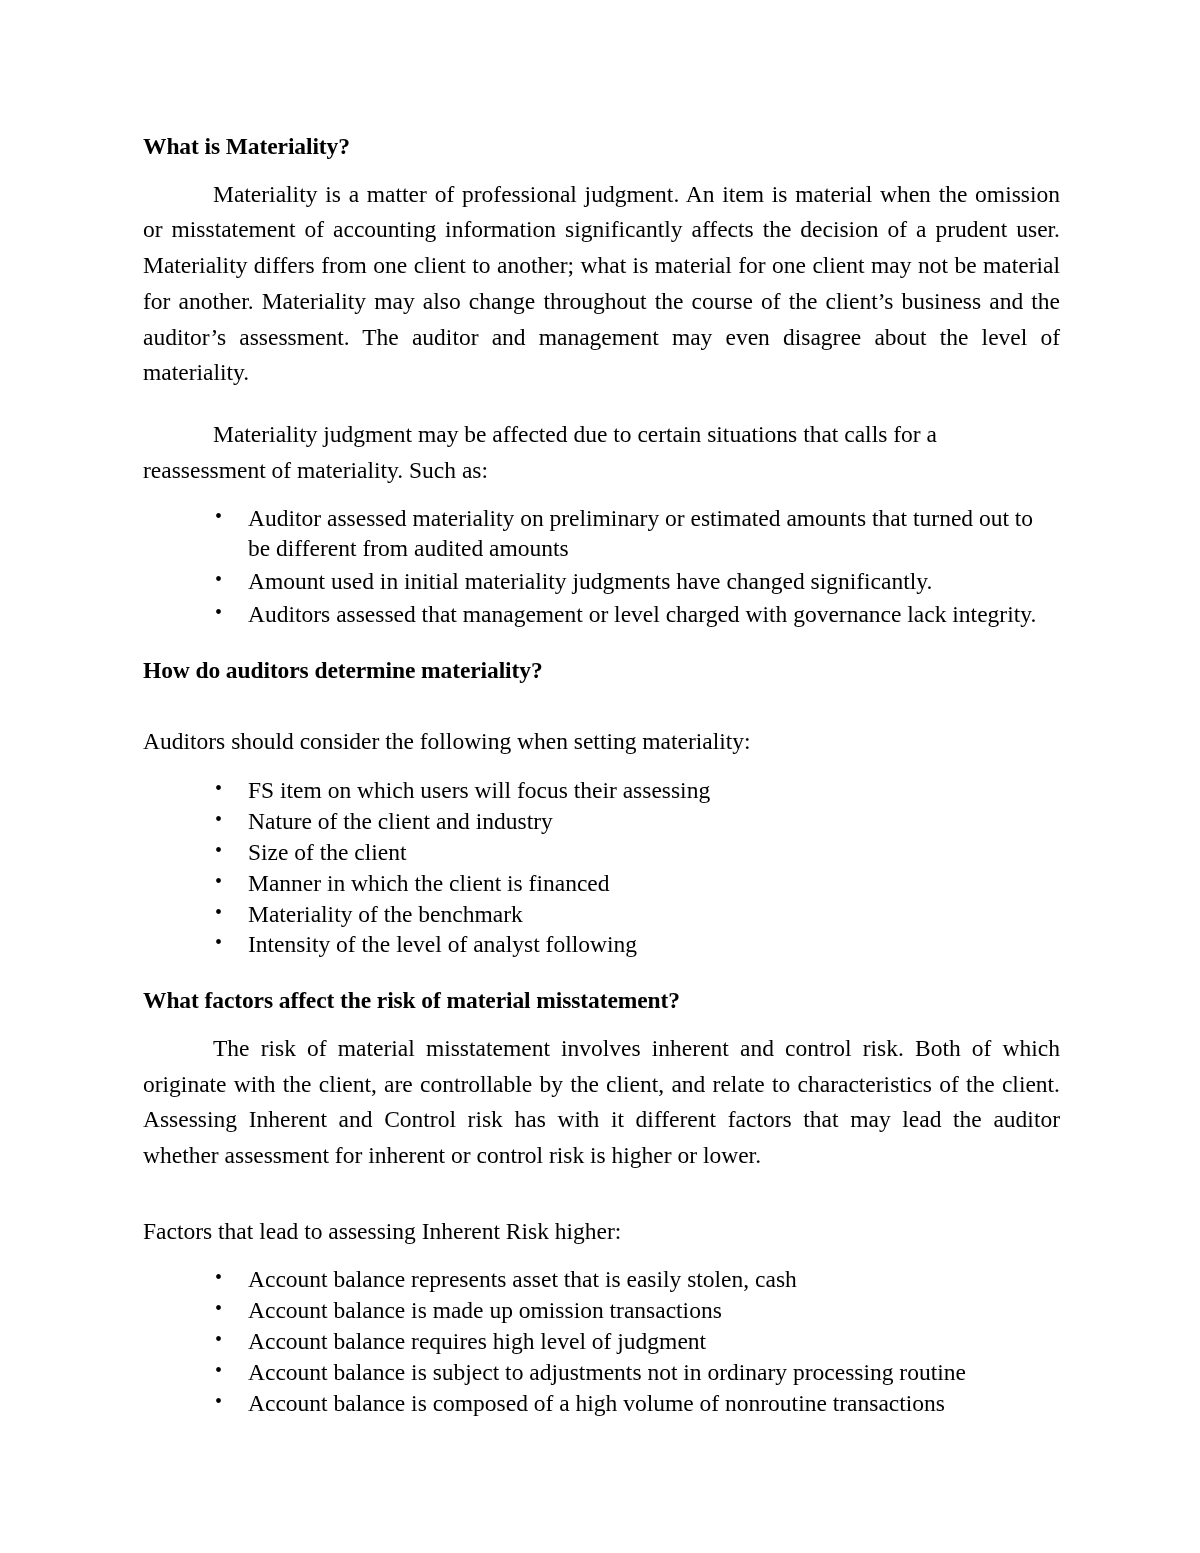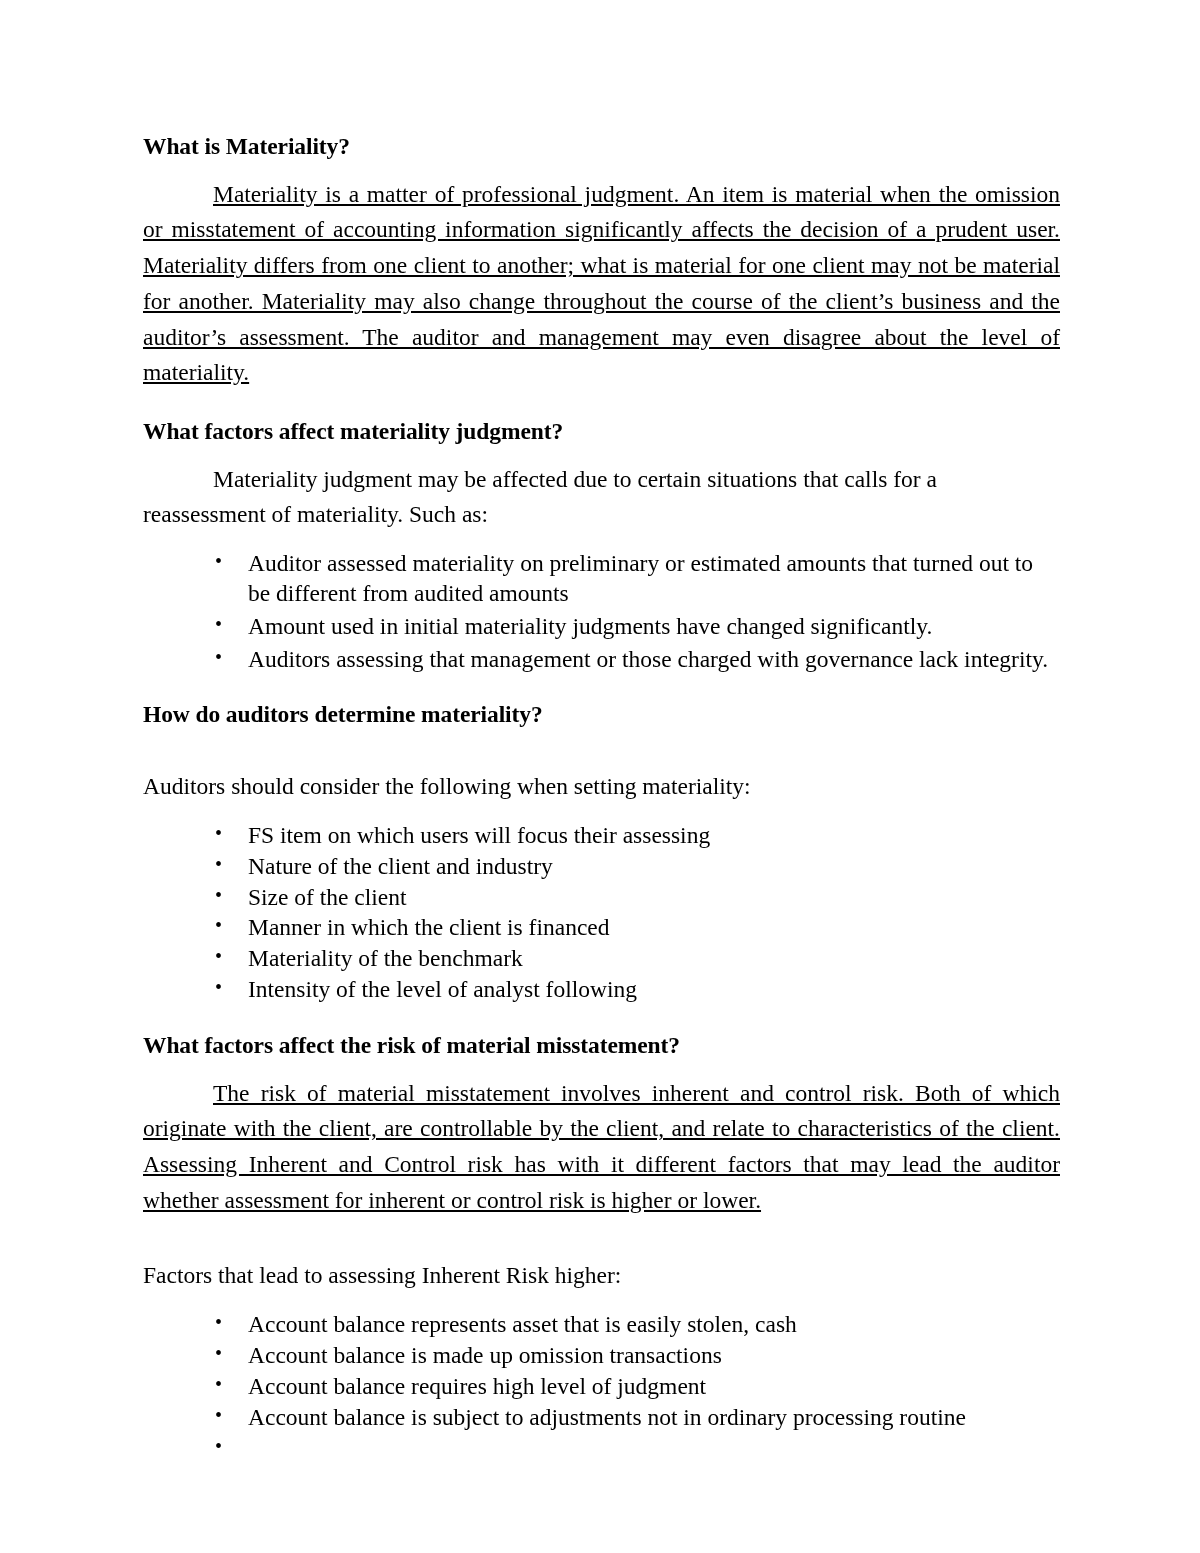--- a/index.html
+++ b/index.html
@@ -35,21 +35,20 @@
   }
 
   p.para {
     font-size: 23.5px;
     line-height: 1.52;
     margin: 0 0 16px 0;
   }
   p.para.justify {
     text-align: justify;
     text-justify: inter-word;
-    text-decoration: underline;
   }
   p.para.indent {
     text-indent: 70px;
   }
   p.para.flush {
     text-indent: 0;
     margin-top: 40px;
   }
 
   ul.bullets {
@@ -82,35 +81,34 @@
 <body>
 
 <div class="page">
   <div class="doc-body">
 
     <h2 class="heading">What is Materiality?</h2>
     <p class="para justify indent">Materiality is a matter of professional judgment. An item is material when the omission or misstatement of accounting information significantly affects the decision of a prudent user. Materiality differs from one client to another; what is material for one client may not be material for another. Materiality may also change throughout the course of the client’s business and the auditor’s assessment. The auditor and management may even disagree about the level of materiality.</p>
 
     <div class="spacer-small"></div>
 
-    <h2 class="heading">What factors affect materiality judgment?</h2>
     <p class="para indent">Materiality judgment may be affected due to certain situations that calls for a reassessment of materiality. Such as:</p>
 
     <ul class="bullets">
       <li>
         <span class="bullet-glyph">•</span>
         <span>Auditor assessed materiality on preliminary or estimated amounts that turned out to be different from audited amounts</span>
       </li>
       <li>
         <span class="bullet-glyph">•</span>
         <span>Amount used in initial materiality judgments have changed significantly.</span>
       </li>
       <li>
         <span class="bullet-glyph">•</span>
-        <span>Auditors assessing that management or those charged with governance lack integrity.</span>
+        <span>Auditors assessed that management or level charged with governance lack integrity.</span>
       </li>
     </ul>
 
     <div class="spacer-small"></div>
 
     <h2 class="heading">How do auditors determine materiality?</h2>
     <p class="para flush">Auditors should consider the following when setting materiality:</p>
 
     <ul class="bullets tight">
       <li>
@@ -157,20 +155,21 @@
       <li>
         <span class="bullet-glyph">•</span>
         <span>Account balance requires high level of judgment</span>
       </li>
       <li>
         <span class="bullet-glyph">•</span>
         <span>Account balance is subject to adjustments not in ordinary processing routine</span>
       </li>
       <li>
         <span class="bullet-glyph">•</span>
+        <span>Account balance is composed of a high volume of nonroutine transactions</span>
       </li>
     </ul>
 
     <div class="spacer-large"></div>
 
     <p class="para flush">Factors that lead to assessing Control Risk higher:</p>
 
   </div>
 </div>
 

